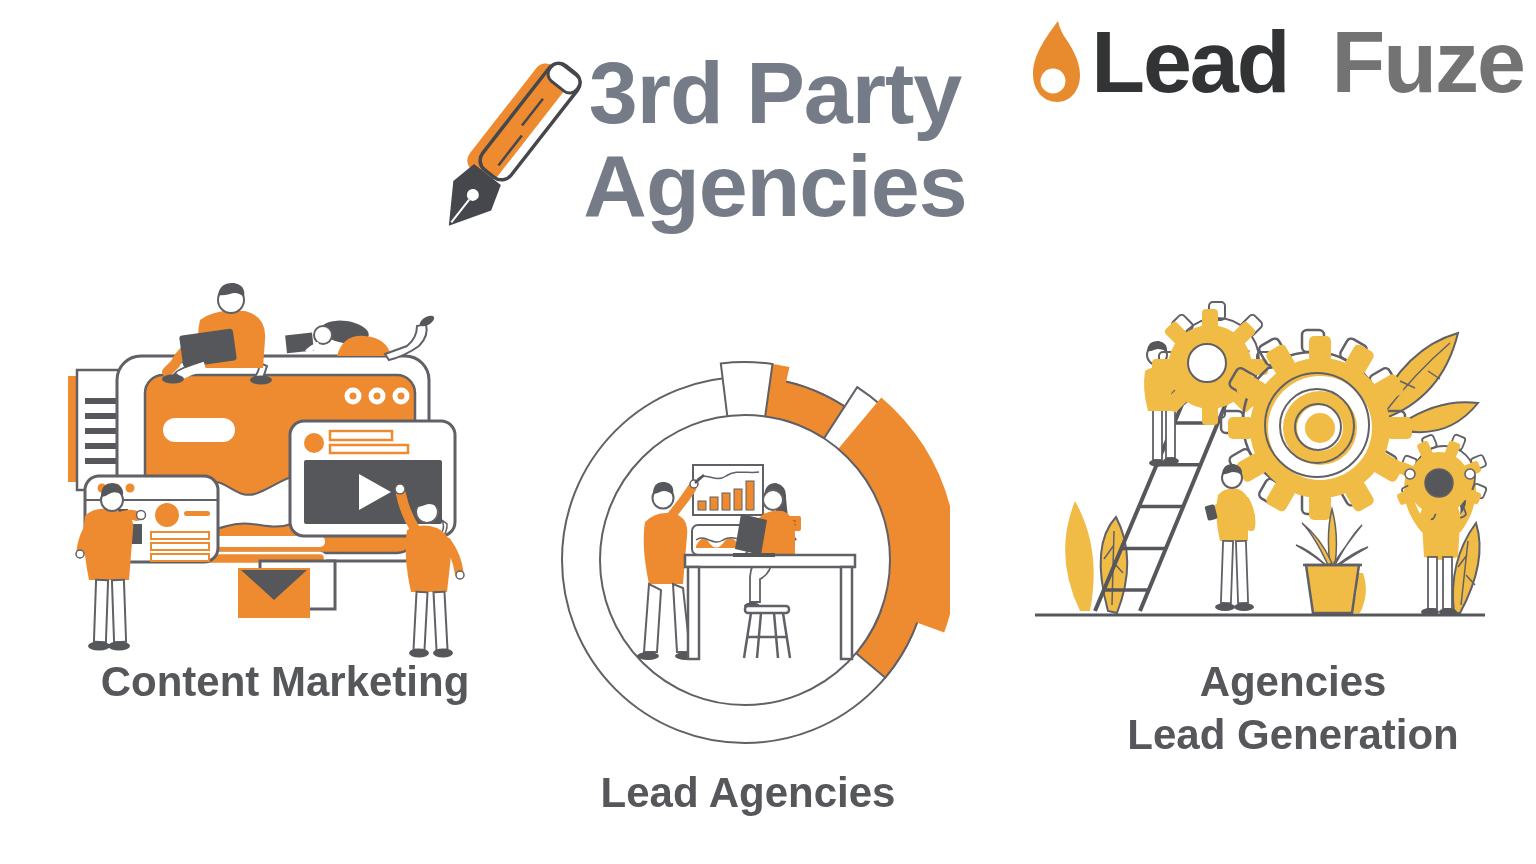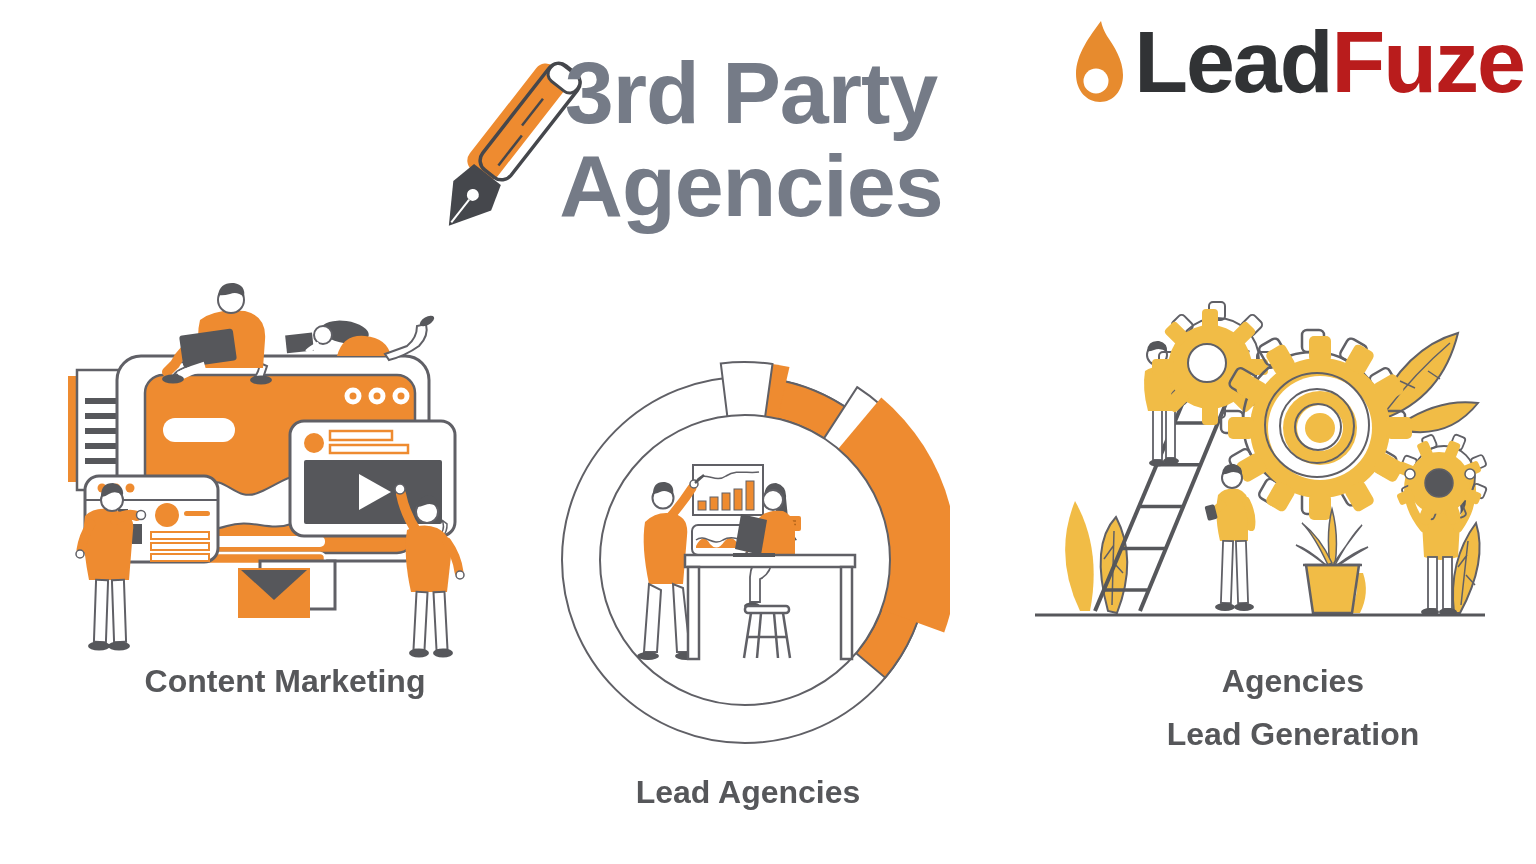--- a/index.html
+++ b/index.html
@@ -1,26 +1,26 @@
 <!DOCTYPE html>
 <html><head>
 <meta charset="utf-8">
 <style>
   html,body{margin:0;padding:0;background:#ffffff;}
   #canvas{position:relative;width:1536px;height:864px;background:#ffffff;overflow:hidden;
           font-family:"Liberation Sans","DejaVu Sans",sans-serif;}
   .abs{position:absolute;}
-  #main-title{left:516px;top:46px;width:470px;text-align:center;
+  #main-title{left:540px;top:46px;width:470px;text-align:center;
               font-size:88px;line-height:93px;font-weight:700;color:#757B87;letter-spacing:-1px;}
   #pen-wrap{left:422px;top:42px;width:175px;height:215px;}
   #logo{top:18px;right:12px;display:flex;align-items:center;gap:6px;}
   #logo .word{font-size:88px;font-weight:700;letter-spacing:-2px;line-height:1;}
   #logo .w1{color:#313335;}
-  #logo .w2{color:#b91c1c;}
-  .section-label{font-weight:700;color:#56575A;font-size:32px;line-height:53px;text-align:center;}
+  #logo .w2{color:#737373;margin-left:43px;}
+  .section-label{font-weight:700;color:#56575A;font-size:42px;line-height:53px;text-align:center;}
   #label-left{left:55px;top:655px;width:460px;}
   #label-center{left:545px;top:766px;width:406px;}
   #label-right{left:1063px;top:655px;width:460px;}
   #illus-left{left:55px;top:278px;width:410px;height:380px;}
   #illus-center{left:545px;top:350px;width:405px;height:400px;}
   #illus-right{left:1020px;top:293px;width:470px;height:335px;}
   svg{display:block;}
 </style>
 </head>
 <body>

